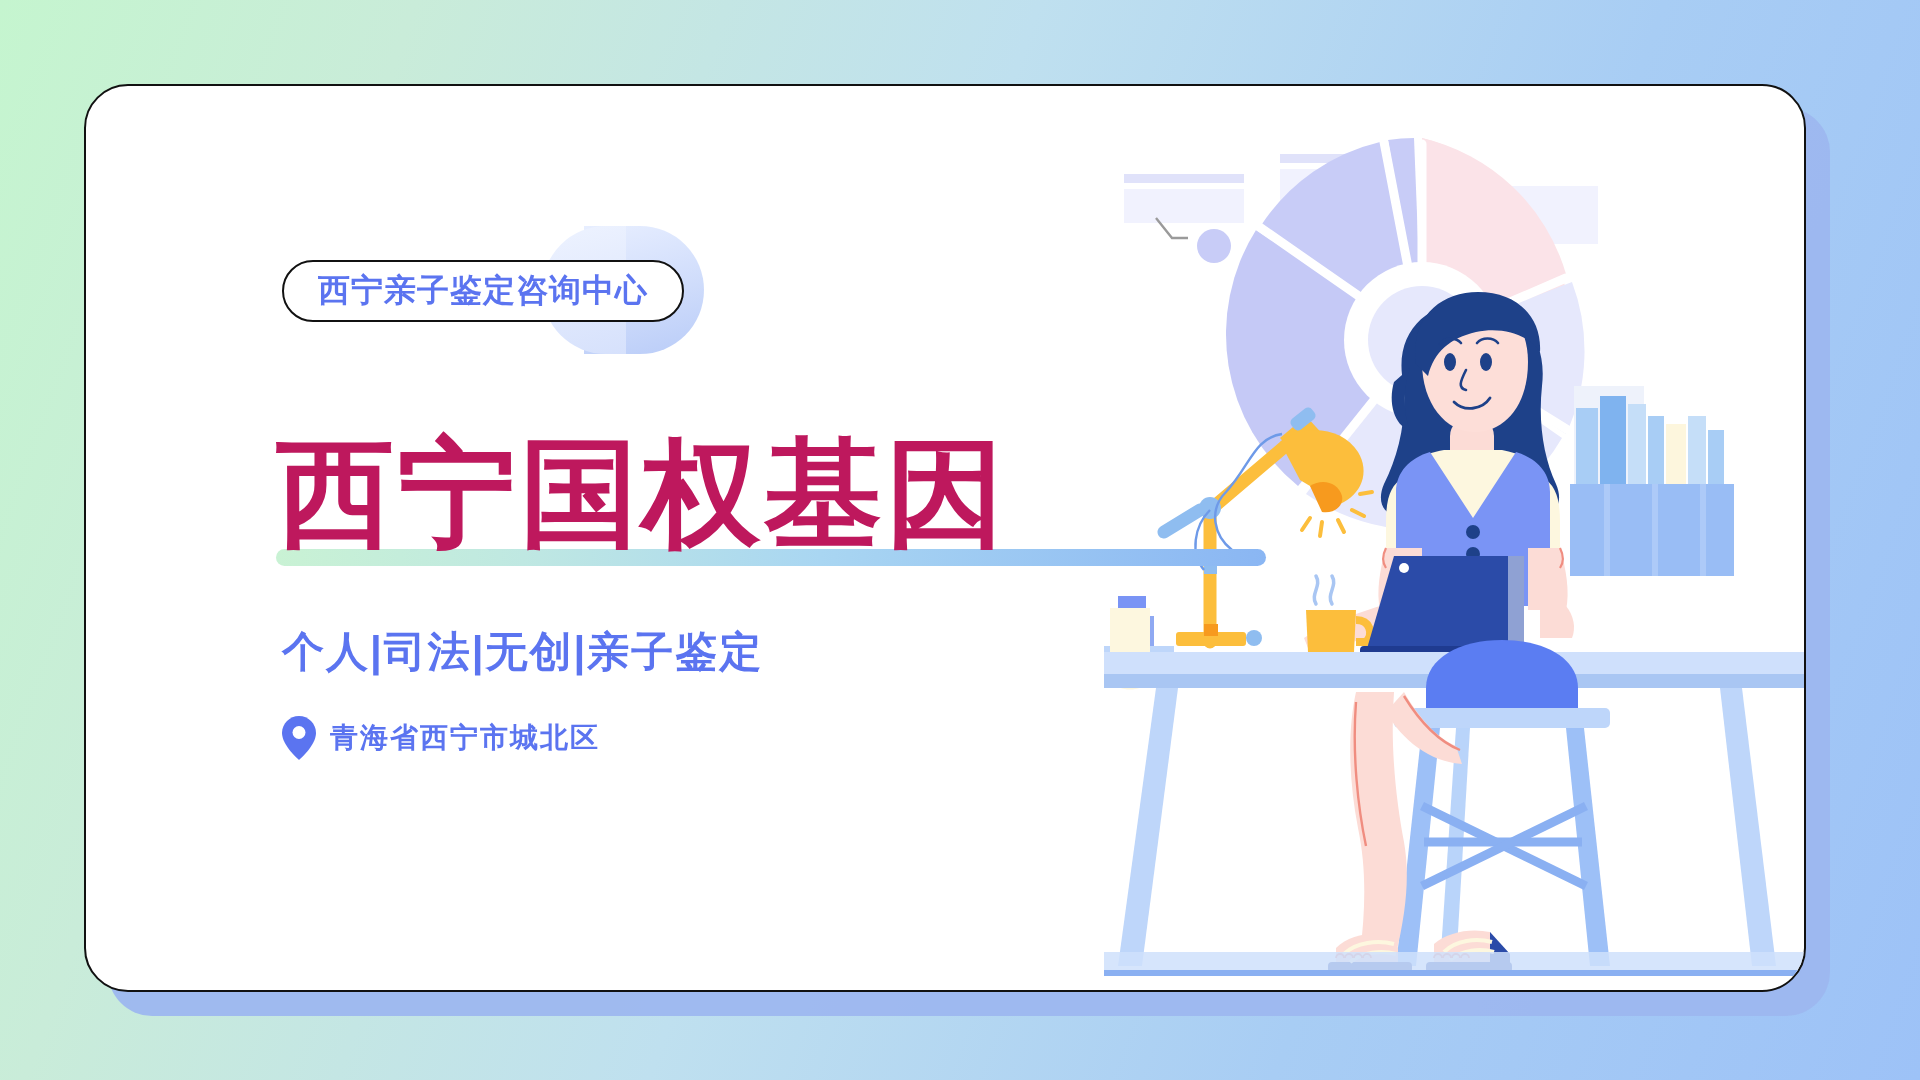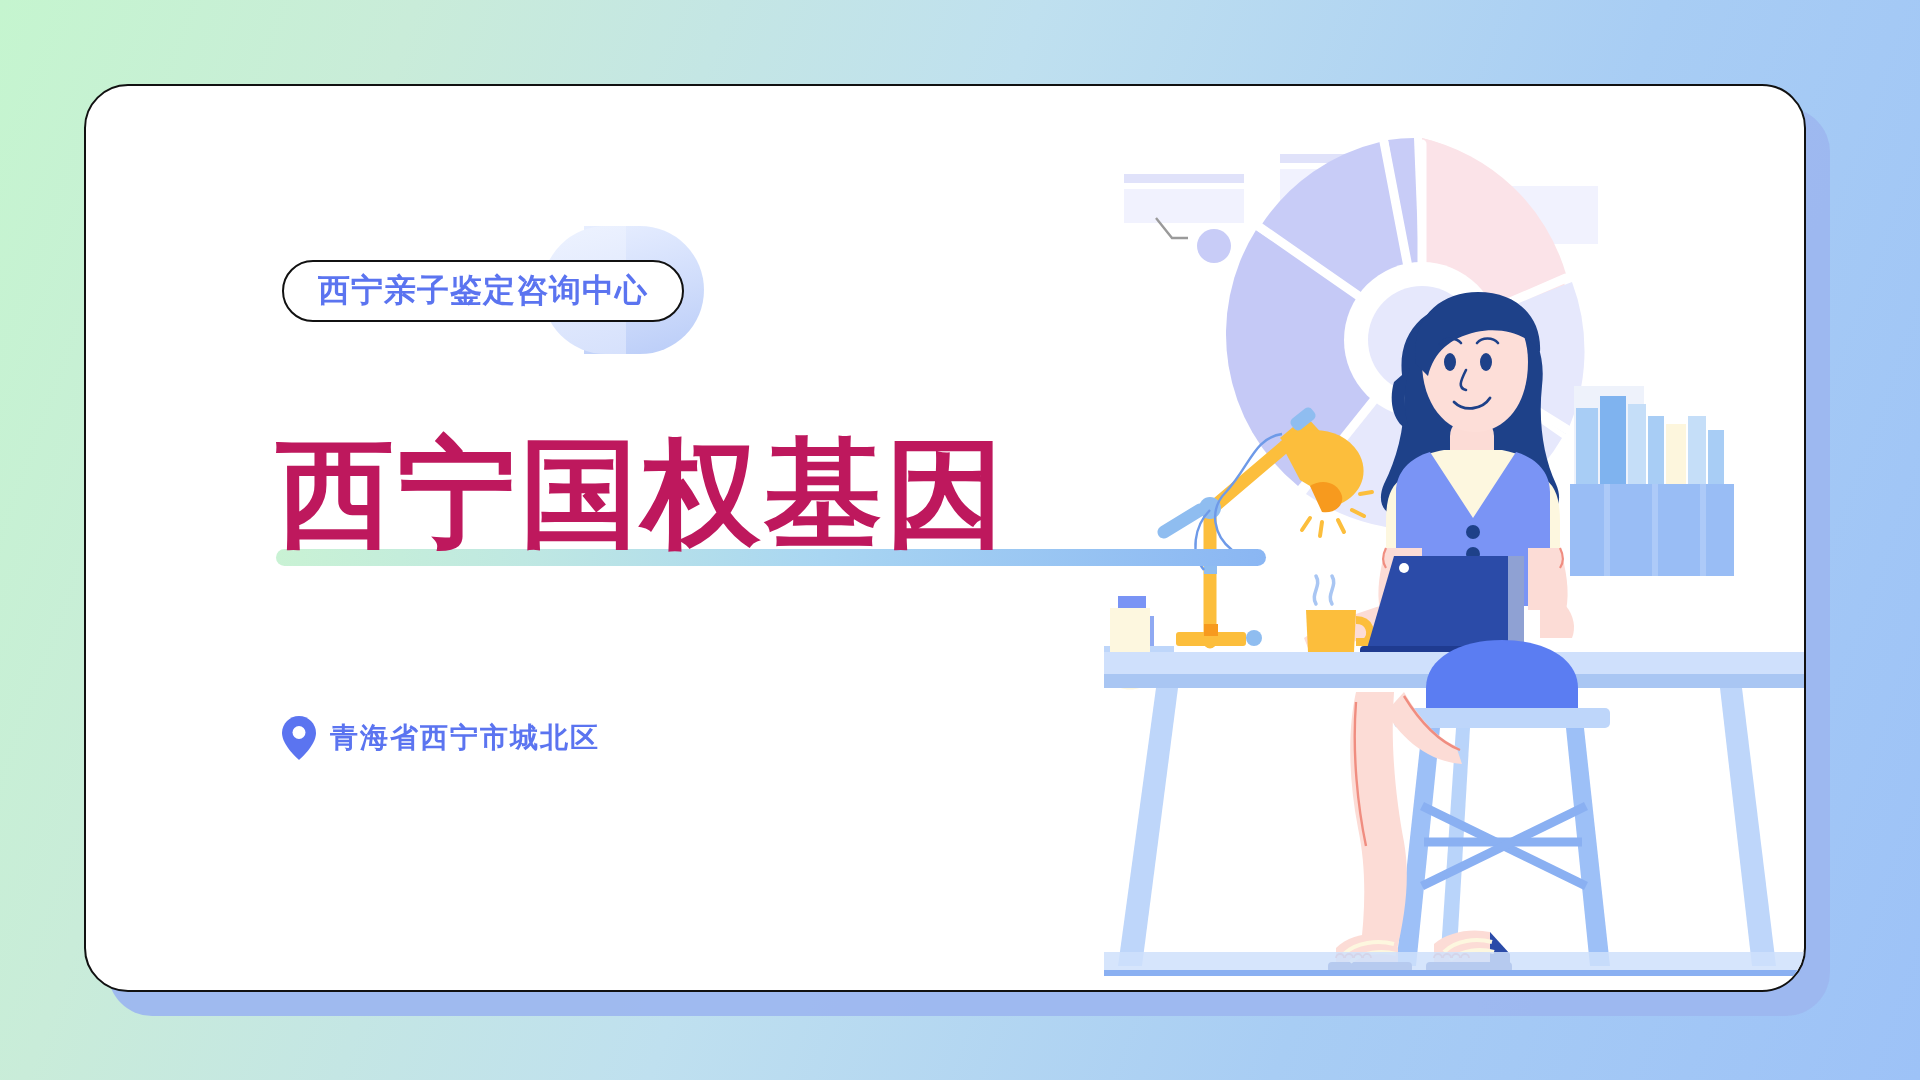--- a/index.html
+++ b/index.html
@@ -85,20 +85,21 @@
   <div class="badge-blob"></div>
 
   <div class="badge">
     <span class="badge-text">西宁亲子鉴定咨询中心</span>
   </div>
 
   <div class="main-title">西宁国权基因</div>
 
   <div class="title-bar"></div>
 
+  <div class="subtitle">个人|司法|无创|亲子鉴定</div>
 
   <div class="address-row">
     <span>
       <svg class="pin-icon" viewBox="0 0 34 44">
         <path d="M17 0C7.6 0 0 7.6 0 17c0 12.5 17 27 17 27s17-14.5 17-27C34 7.6 26.4 0 17 0z" fill="#5b74f0"></path>
         <circle cx="17" cy="16.5" r="6.5" fill="#ffffff"></circle>
       </svg>
     </span>
     <span class="address-text">青海省西宁市城北区</span>
   </div>

